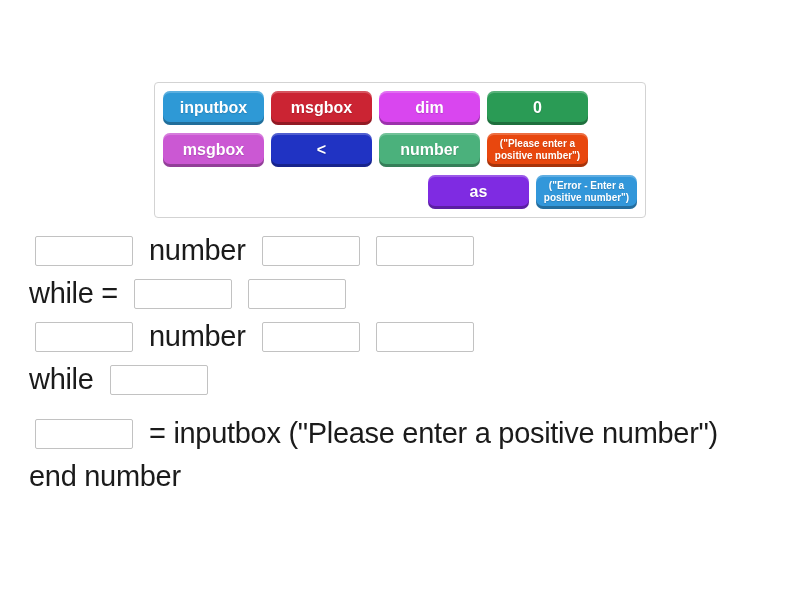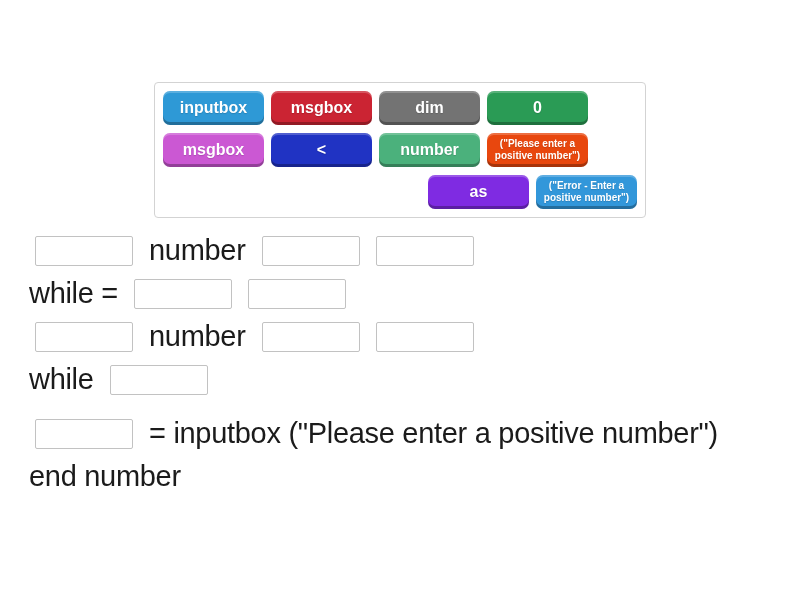--- a/index.html
+++ b/index.html
@@ -75,21 +75,21 @@
   .line > .blank:first-child { margin-left: 6px; }
   .word { white-space: pre; }
 </style>
 </head>
 <body>
 
 <div class="board">
   <div class="tile-row">
     <div class="tile" style="background-color: rgb(46, 153, 214);">inputbox</div>
     <div class="tile" style="background-color: rgb(203, 36, 51);">msgbox</div>
-    <div class="tile" style="background-color: #737373;">dim</div>
+    <div class="tile" style="background-color: #d946ef; border-radius: 8px;">dim</div>
     <div class="tile" style="background-color: rgb(42, 155, 85);">0</div>
   </div>
   <div class="tile-row">
     <div class="tile" style="background-color: rgb(203, 88, 211);">msgbox</div>
     <div class="tile" style="background-color: rgb(32, 51, 195);">&lt;</div>
     <div class="tile" style="background-color: rgb(75, 177, 124);">number</div>
     <div class="tile tile-small" style="background-color: rgb(232, 71, 14);">("Please enter a positive number")</div>
   </div>
   <div class="tile-row">
     <div class="tile" style="background-color: rgb(127, 43, 226);">as</div>

